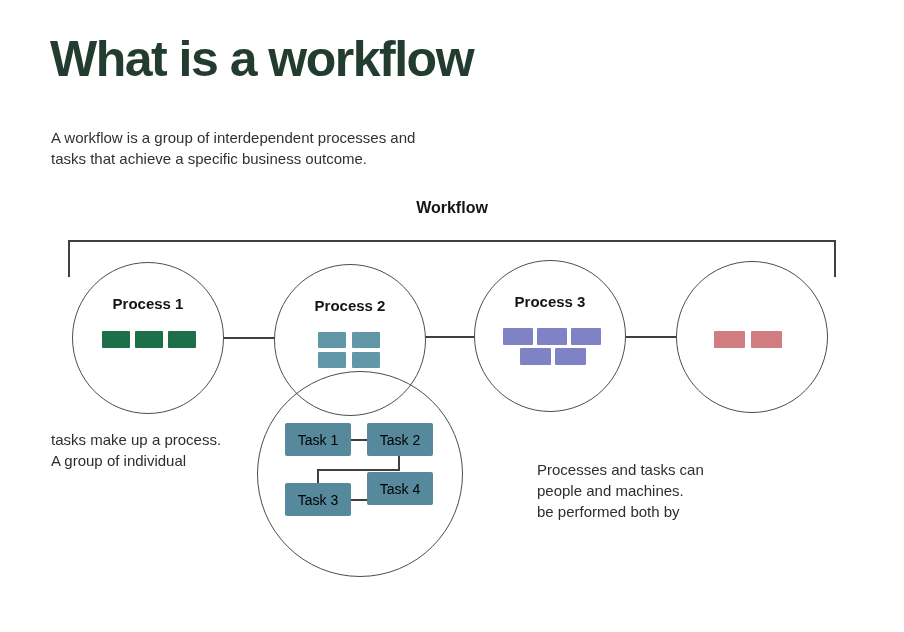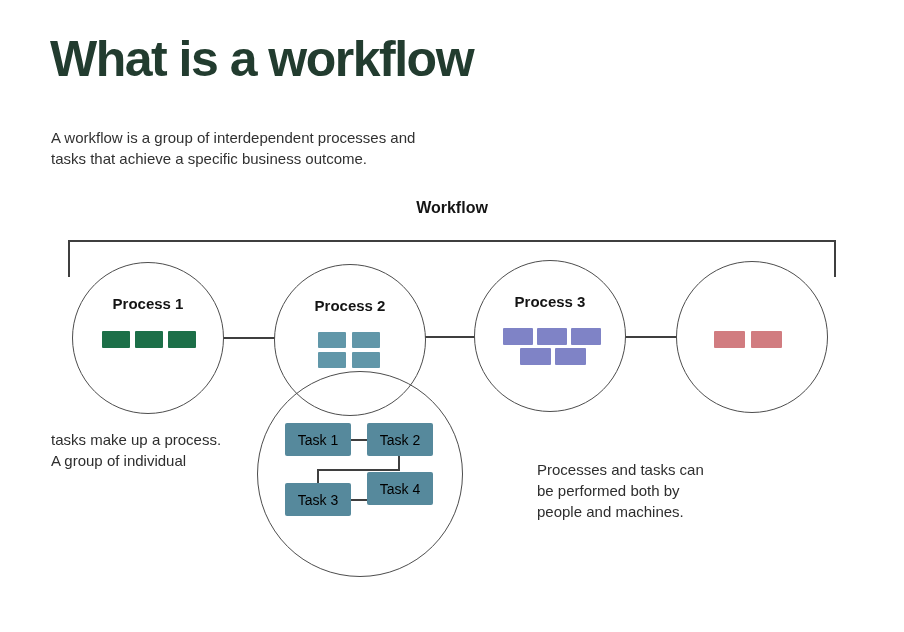--- a/index.html
+++ b/index.html
@@ -124,17 +124,17 @@
   <div class="task-box" style="left: 367px; top: 472px; background: rgb(86, 137, 156);">
     <span>Task 4</span>
   </div>
 
   <div class="caption" style="left:51px; top:429px;">
     <span>tasks make up a process.</span>
     <span>A group of individual</span>
   </div>
   <div class="caption" style="left:489px; top:459px;margin-left:48px;">
     <span>Processes and tasks can</span>
+    <span>people and machines.</span>
     <span>be performed both by</span>
-    <span>people and machines.</span>
   </div>
 
 </div>
 
 </body></html>

